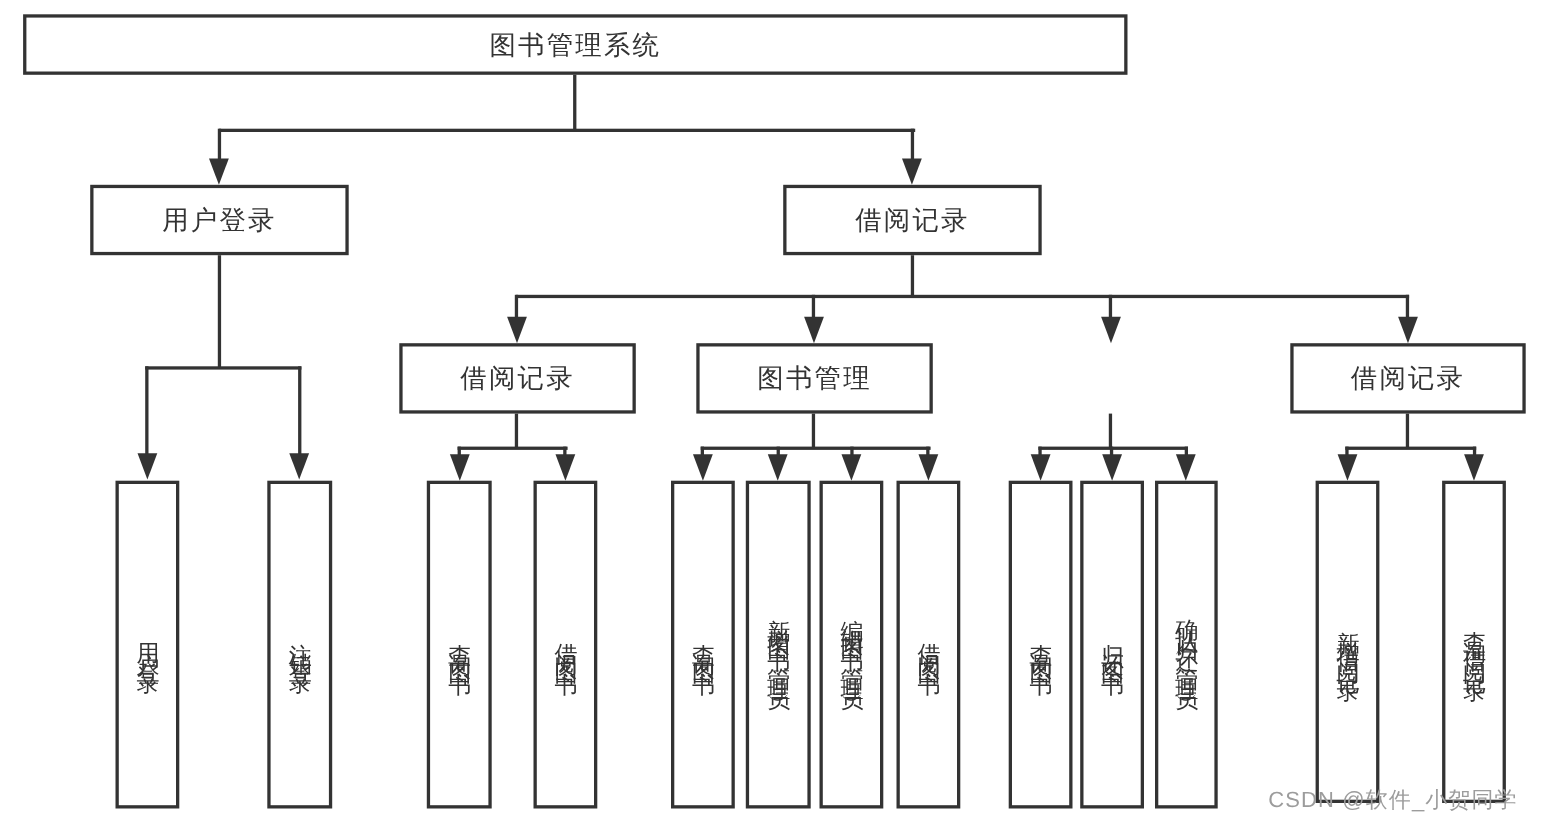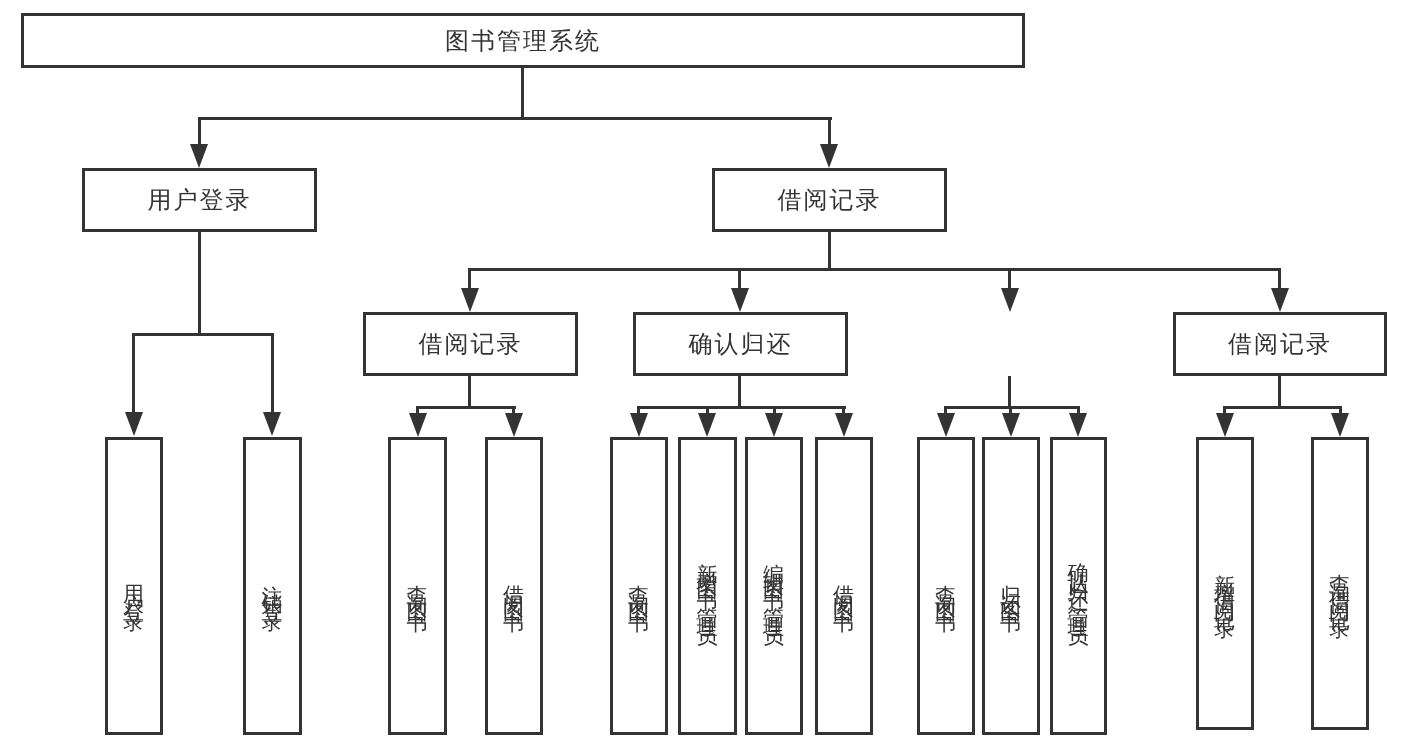--- a/index.html
+++ b/index.html
@@ -96,21 +96,21 @@
   <div class="arrowhead" style="left:731px;top:288px;"></div>
   <div class="vline" style="left:1008px;top:268px;width:3px;height:22px;"></div>
   <div class="arrowhead" style="left:1001px;top:288px;"></div>
   <div class="vline" style="left:1278px;top:268px;width:3px;height:22px;"></div>
   <div class="arrowhead" style="left:1271px;top:288px;"></div>
 
   <div class="hbox" style="left:363px;top:312px;width:215px;height:64px;">
     <span>借阅记录</span>
   </div>
   <div class="hbox" style="left:633px;top:312px;width:215px;height:64px;">
-    <span>确认归还</span>
+    <span>图书管理</span>
   </div>
   <div class="hbox" style="left:1173px;top:312px;width:214px;height:64px;">
     <span>借阅记录</span>
   </div>
 
   <div class="vline" style="left:468px;top:376px;width:3px;height:32px;"></div>
   <div class="hline" style="left:416px;top:406px;width:100px;height:3px;"></div>
   <div class="vline" style="left:416px;top:406px;width:3px;height:10px;"></div>
   <div class="arrowhead" style="left:409px;top:413px;"></div>
   <div class="vline" style="left:512px;top:406px;width:3px;height:10px;"></div>
@@ -180,14 +180,15 @@
     <span class="vtext">确认归还（管理员）</span>
   </div>
 
   <div class="vbox" style="left:1196px;top:437px;width:58px;height:293px;">
     <span class="vtext">新增借阅记录</span>
   </div>
   <div class="vbox" style="left:1311px;top:437px;width:58px;height:293px;">
     <span class="vtext">查询借阅记录</span>
   </div>
 
+  <div class="watermark">CSDN @软件_小贺同学</div>
 
 </div>
 
 </body></html>

